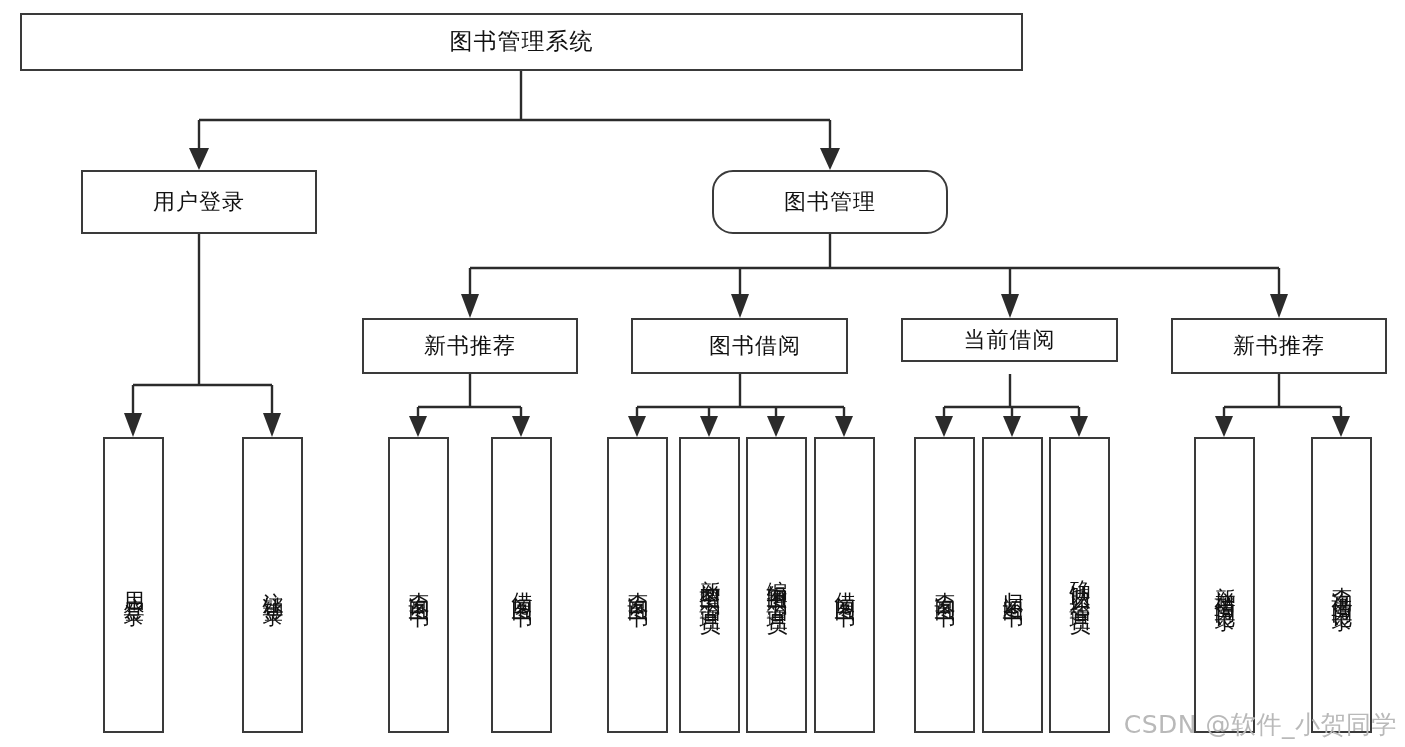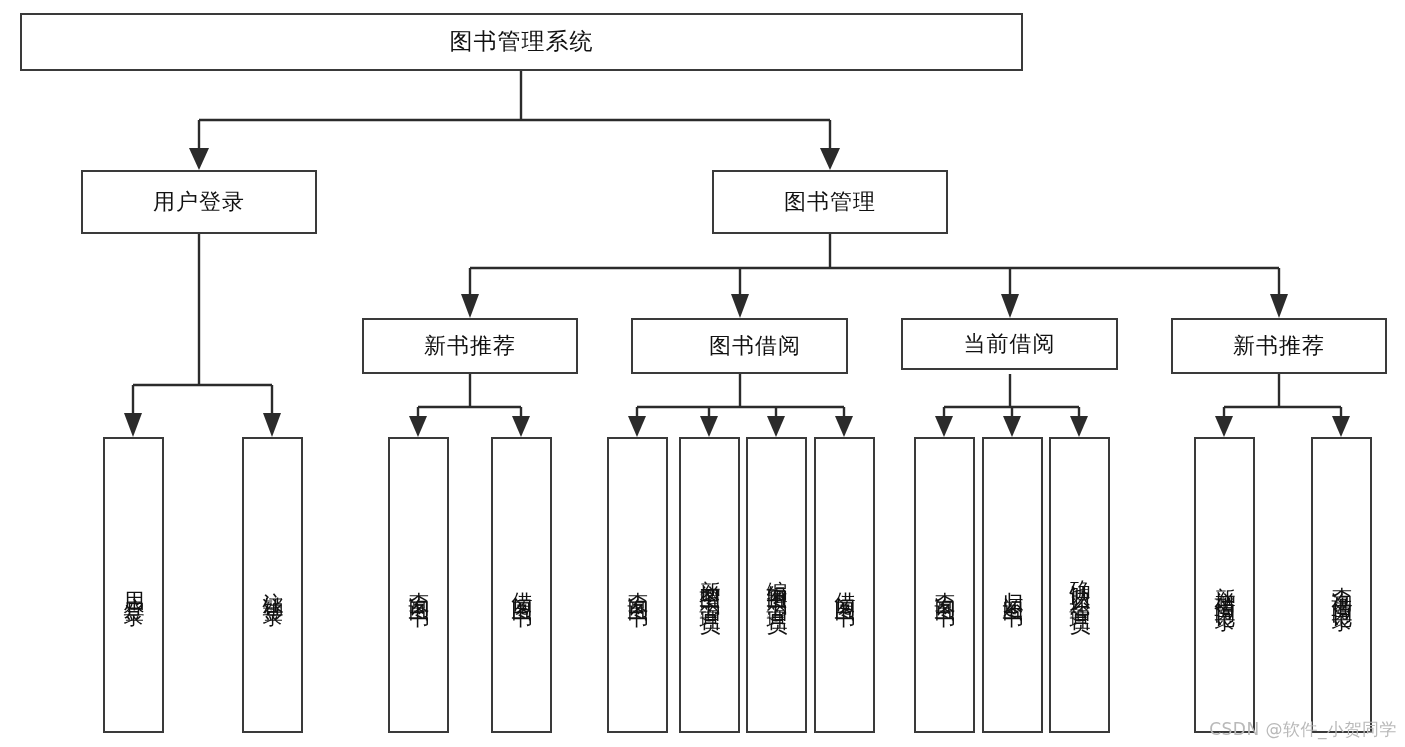--- a/index.html
+++ b/index.html
@@ -65,21 +65,21 @@
     letter-spacing: 5px;
     line-height: 1.0;
     white-space: nowrap;
     display: block;
     color: #111111;
   }
   .watermark {
     position: absolute;
     right: 8px;
     bottom: 6px;
-    font-size: 17px;
+    font-size: 25px;
     color: #b9b9b9;
     letter-spacing: 0.5px;
     white-space: nowrap;
     font-family: "DejaVu Sans", "Liberation Sans", sans-serif;
   }
 </style>
 </head>
 <body>
 
 <div id="canvas">
@@ -150,33 +150,33 @@
   </svg>
 
   <div class="node horiz title" style="left:20px; top:13px; width:1003px; height:58px;">
     <span>图书管理系统</span>
   </div>
 
   <div class="node horiz" style="left:81px; top:170px; width:236px; height:64px;">
     <span>用户登录</span>
   </div>
 
-  <div class="node horiz" style="left:712px; top:170px; width:236px; height:64px;">
+  <div class="node horiz" style="left:712px; top:170px; width:236px; height:64px;border-radius:21px;">
     <span>图书管理</span>
   </div>
 
   <div class="node horiz" style="left:362px; top:318px; width:216px; height:56px;">
     <span>新书推荐</span>
   </div>
 
   <div class="node horiz" style="left:631px; top:318px; width:217px; height:56px;padding-left:31px;">
     <span>图书借阅</span>
   </div>
 
-  <div class="node horiz" style="left:901px; top:318px; width:217px; height:52px;">
+  <div class="node horiz" style="left:901px; top:318px; width:217px; height:44px;">
     <span>当前借阅</span>
   </div>
 
   <div class="node horiz" style="left:1171px; top:318px; width:216px; height:56px;">
     <span>新书推荐</span>
   </div>
 
   <div class="node leaf" style="left:103px; top:437px; width:61px; height:296px;">
     <span class="vtext">用户登录</span>
   </div>

